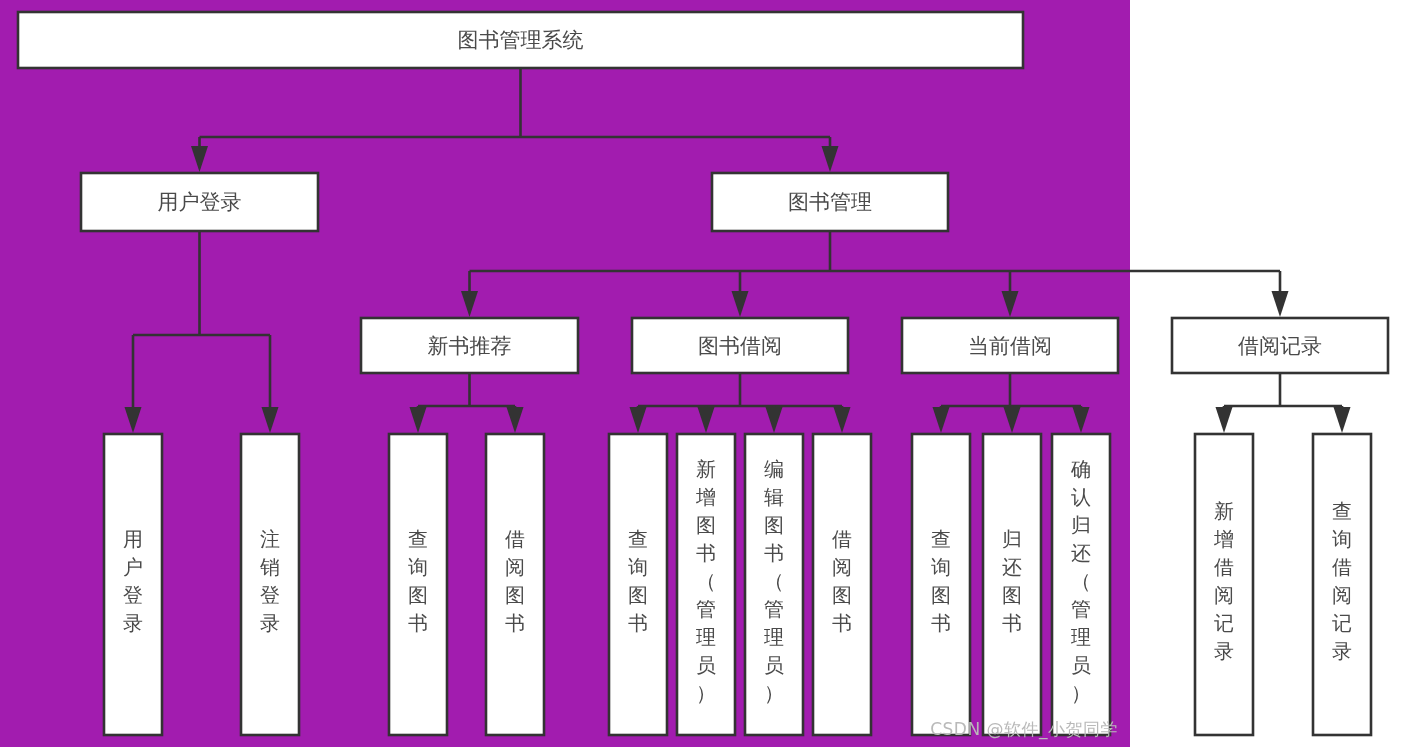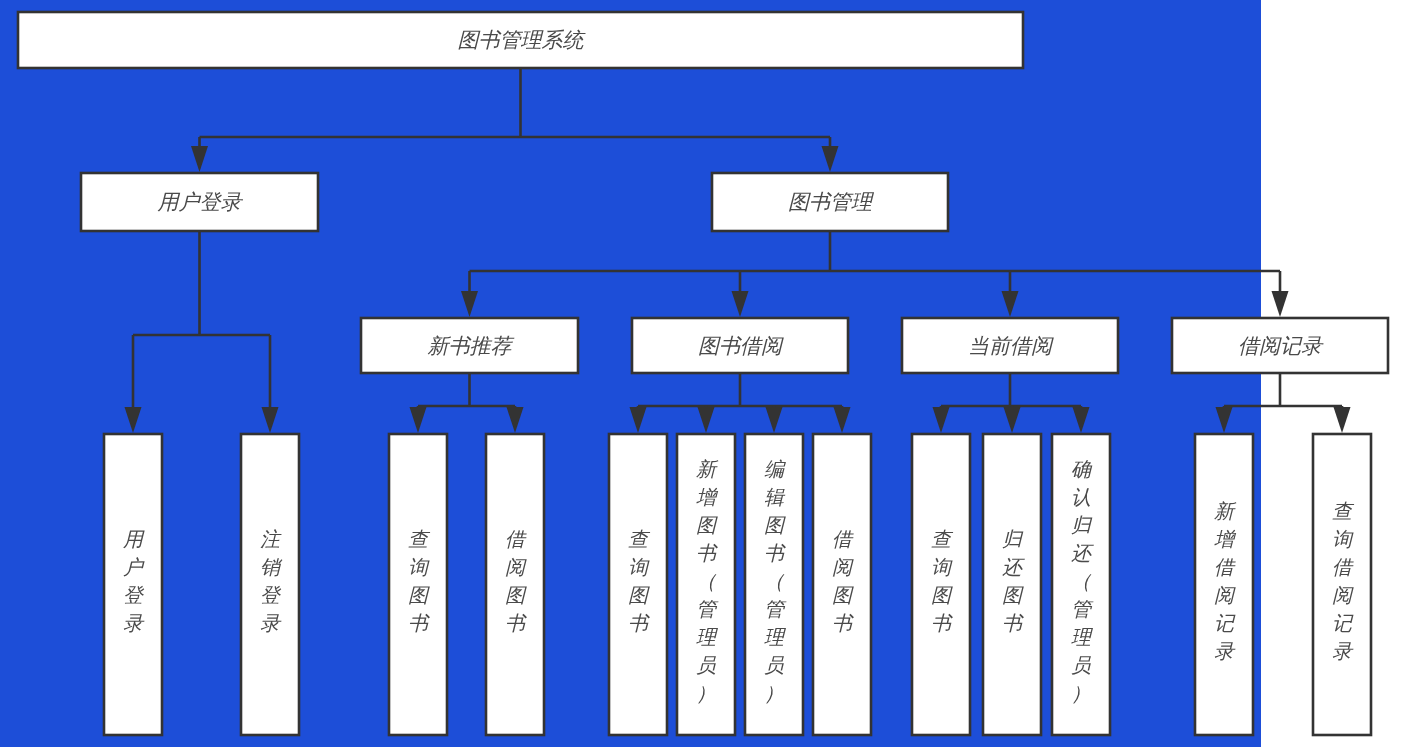--- a/index.html
+++ b/index.html
@@ -9,24 +9,23 @@
     background: #ffffff;
   }
   body {
     width: 1405px;
     height: 747px;
     font-family: "DejaVu Sans", "Liberation Sans", sans-serif;
     overflow: hidden;
   }
   #diagram-root {
     position: relative;
-    width: 1261px;
+    width: 1130px;
     height: 747px;
-    background: #1d4ed8;
-    font-style: italic;
+    background: #a21caf;
   }
   svg#tree-svg {
     position: absolute;
     left: 0;
     top: 0;
     width: 1405px;
     height: 747px;
     display: block;
   }
   .node-box {
@@ -217,13 +216,14 @@
         <g>
           <rect x="1195" y="434" width="58" height="301" class="node-box"></rect>
           <text class="node-label vertical" x="1224" y="502.5"><tspan x="1224" dy="0">新</tspan><tspan x="1224" dy="28">增</tspan><tspan x="1224" dy="28">借</tspan><tspan x="1224" dy="28">阅</tspan><tspan x="1224" dy="28">记</tspan><tspan x="1224" dy="28">录</tspan></text>
         </g>
         <g>
           <rect x="1313" y="434" width="58" height="301" class="node-box"></rect>
           <text class="node-label vertical" x="1342" y="502.5"><tspan x="1342" dy="0">查</tspan><tspan x="1342" dy="28">询</tspan><tspan x="1342" dy="28">借</tspan><tspan x="1342" dy="28">阅</tspan><tspan x="1342" dy="28">记</tspan><tspan x="1342" dy="28">录</tspan></text>
         </g>
       </g>
   </svg>
+  <div class="watermark">CSDN @软件_小贺同学</div>
 </div>
 
 </body></html>

